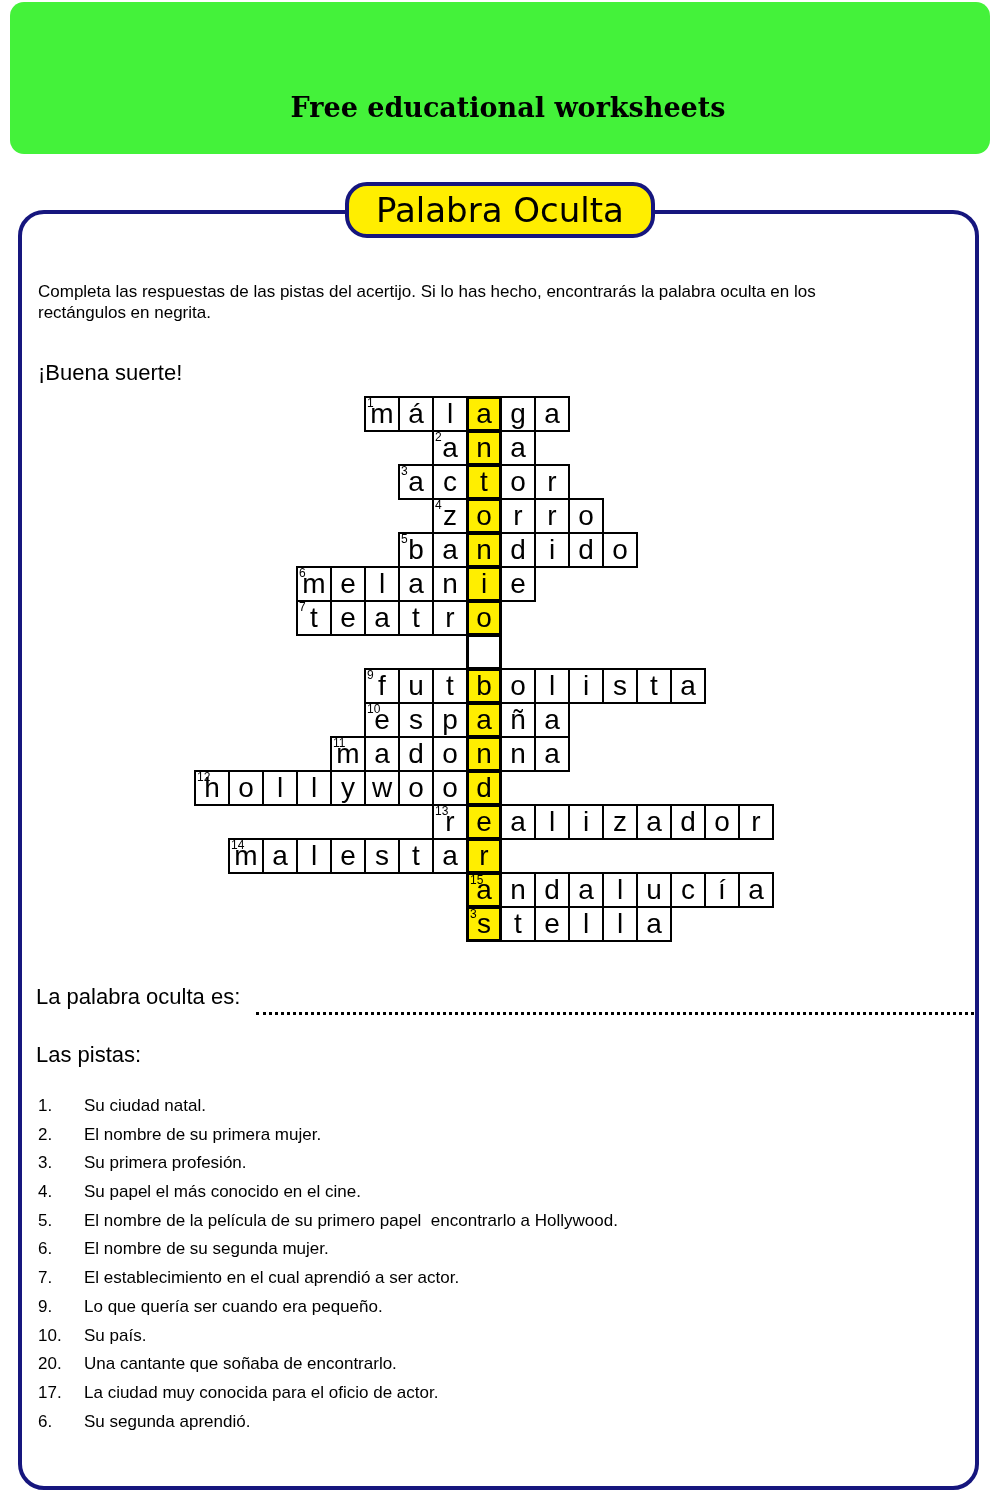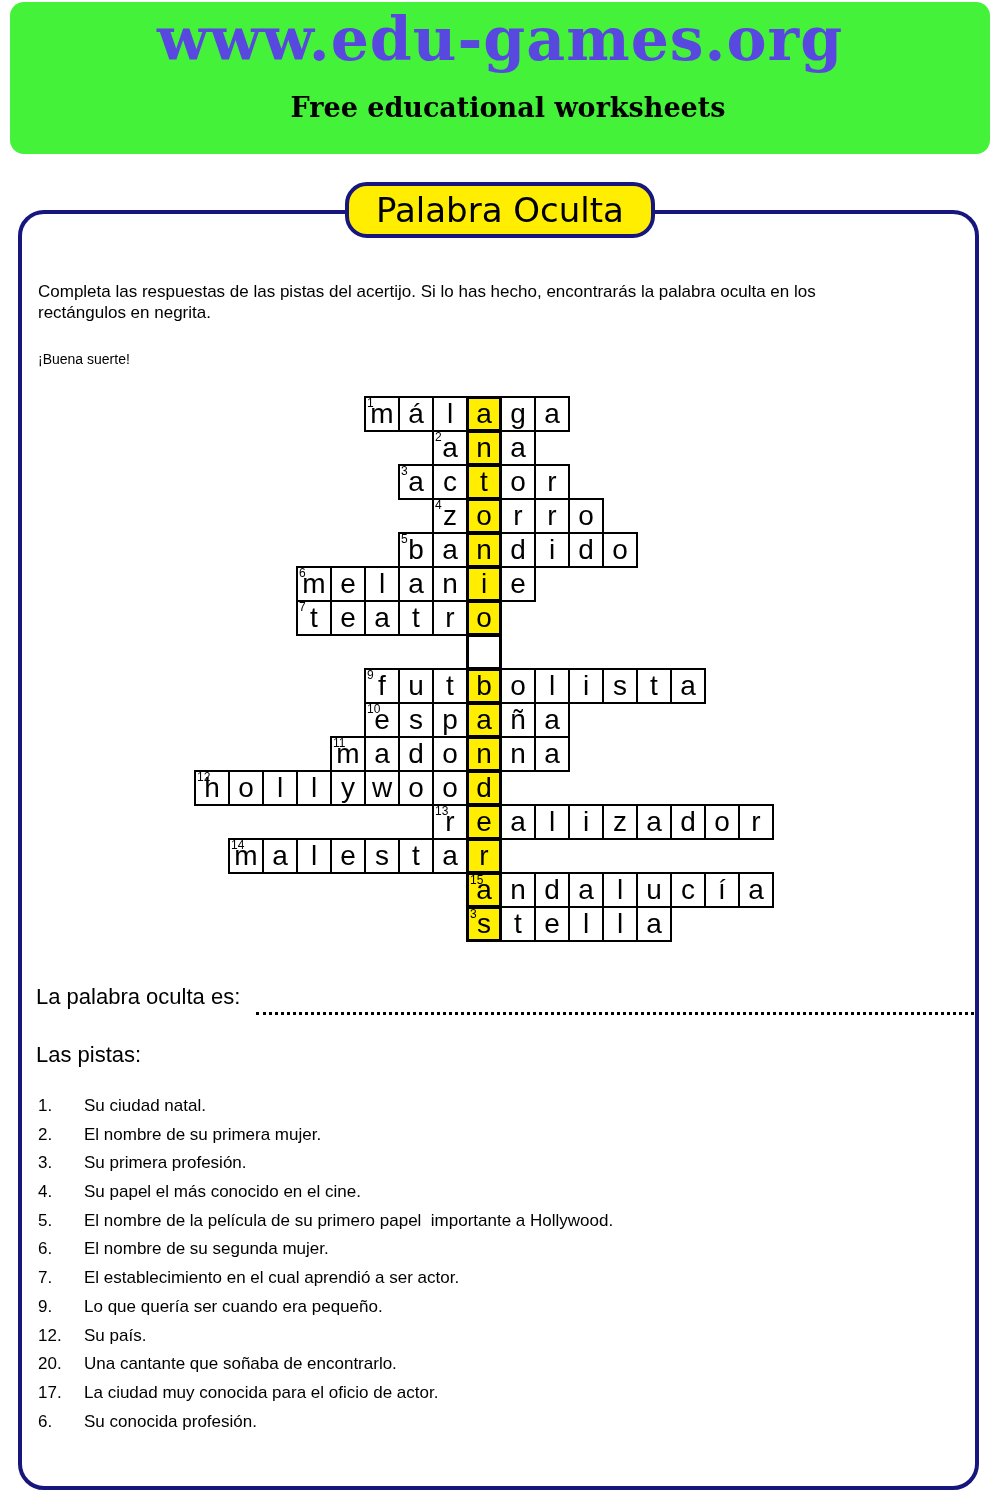--- a/index.html
+++ b/index.html
@@ -22,21 +22,21 @@
 
   
   .pill{position:absolute;left:345px;top:182px;width:310px;height:56px;
         background:#ffee00;border:4px solid #16167e;border-radius:22px;
         box-sizing:border-box;display:flex;align-items:center;justify-content:center;
         z-index:5;font-size:34px;font-family:"DejaVu Sans",sans-serif;}
 
   
   .intro{position:absolute;left:38px;top:281px;width:856px;
          font-size:17px;line-height:21px;}
-  .luck{position:absolute;left:38px;top:351px;font-size:14px;}
+  .luck{position:absolute;left:38px;top:360px;font-size:22px;}
 
   
   #grid{position:absolute;left:0;top:0;width:0;height:0;}
   .cell{position:absolute;width:36px;height:36px;box-sizing:border-box;
         border:2px solid #000;background:#fff;
         display:flex;align-items:center;justify-content:center;
         font-size:28px;line-height:28px;z-index:1;}
   .cell.hi{background:#ffee00;border-width:3px;z-index:2;}
   .cell.hi.blank{background:#ffffff;}
   .cellnum{position:absolute;top:-1px;left:1px;font-size:12px;line-height:12px;}
@@ -52,21 +52,20 @@
   .clue{display:flex;height:28.7px;font-size:17px;align-items:flex-start;}
   .clue-num{width:46px;flex:none;}
   .clue-text{white-space:pre-wrap;}
 </style>
 </head>
 <body>
 
 <div class="page">
 
   <div class="header">
-    <div class="site-title">www.edu-games.org</div>
     <div class="tagline">Free educational worksheets</div>
   </div>
 
   <div class="main-box"></div>
 
   <div class="pill">
     <span>Palabra Oculta</span>
   </div>
 
   <div class="intro">Completa las respuestas de las pistas del acertijo. Si lo has hecho, encontrarás la palabra oculta en los rectángulos en negrita.</div>
@@ -421,45 +420,45 @@
       <div class="clue">
         <span class="clue-num">3.</span>
         <span class="clue-text">Su primera profesión.</span>
       </div>
       <div class="clue">
         <span class="clue-num">4.</span>
         <span class="clue-text">Su papel el más conocido en el cine.</span>
       </div>
       <div class="clue">
         <span class="clue-num">5.</span>
-        <span class="clue-text">El nombre de la película de su primero papel  importante a Hollywood.</span>
+        <span class="clue-text">El nombre de la película de su primero papel  encontrarlo a Hollywood.</span>
       </div>
       <div class="clue">
         <span class="clue-num">6.</span>
         <span class="clue-text">El nombre de su segunda mujer.</span>
       </div>
       <div class="clue">
         <span class="clue-num">7.</span>
         <span class="clue-text">El establecimiento en el cual aprendió a ser actor.</span>
       </div>
       <div class="clue">
         <span class="clue-num">9.</span>
         <span class="clue-text">Lo que quería ser cuando era pequeño.</span>
       </div>
       <div class="clue">
-        <span class="clue-num">12.</span>
+        <span class="clue-num">10.</span>
         <span class="clue-text">Su país.</span>
       </div>
       <div class="clue">
         <span class="clue-num">20.</span>
         <span class="clue-text">Una cantante que soñaba de encontrarlo.</span>
       </div>
       <div class="clue">
         <span class="clue-num">17.</span>
         <span class="clue-text">La ciudad muy conocida para el oficio de actor.</span>
       </div>
       <div class="clue">
         <span class="clue-num">6.</span>
-        <span class="clue-text">Su conocida profesión.</span>
+        <span class="clue-text">Su segunda aprendió.</span>
       </div>
     </div>
 
 </div>
 
 </body></html>

